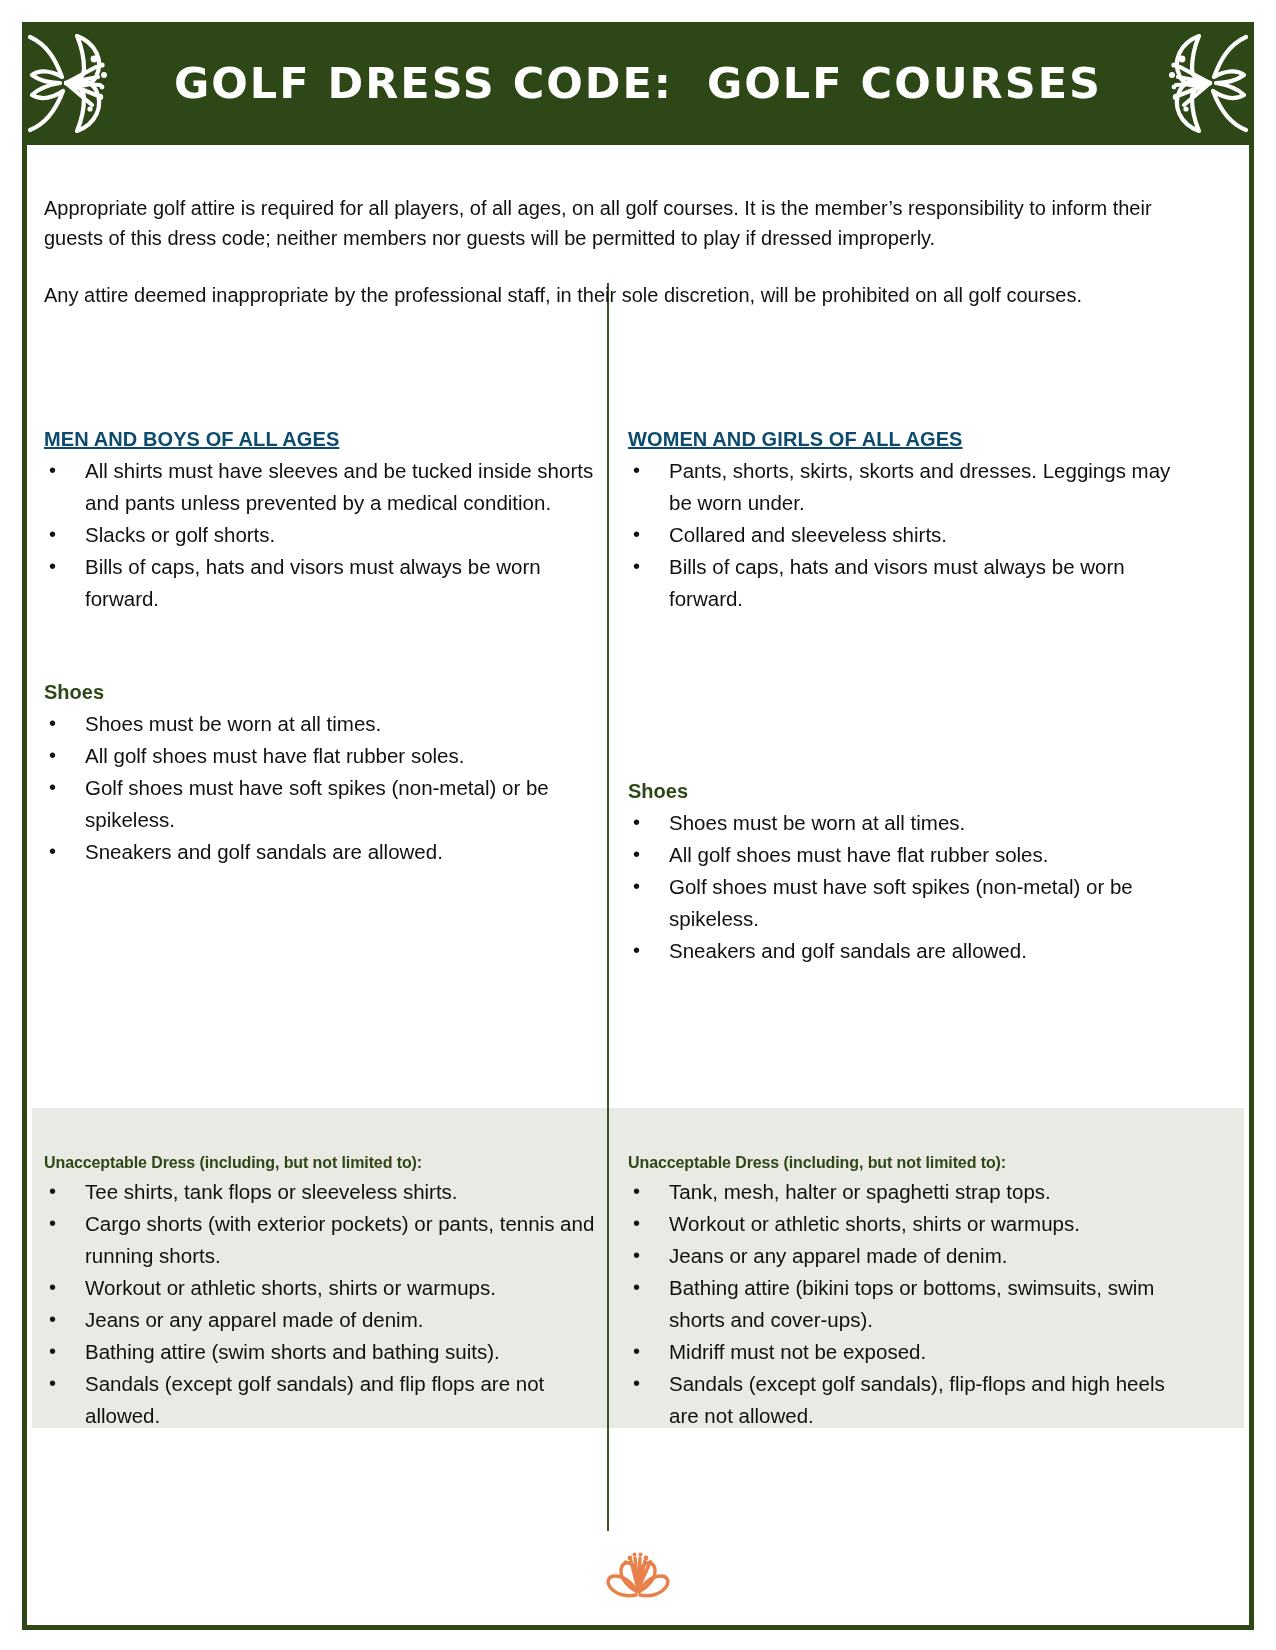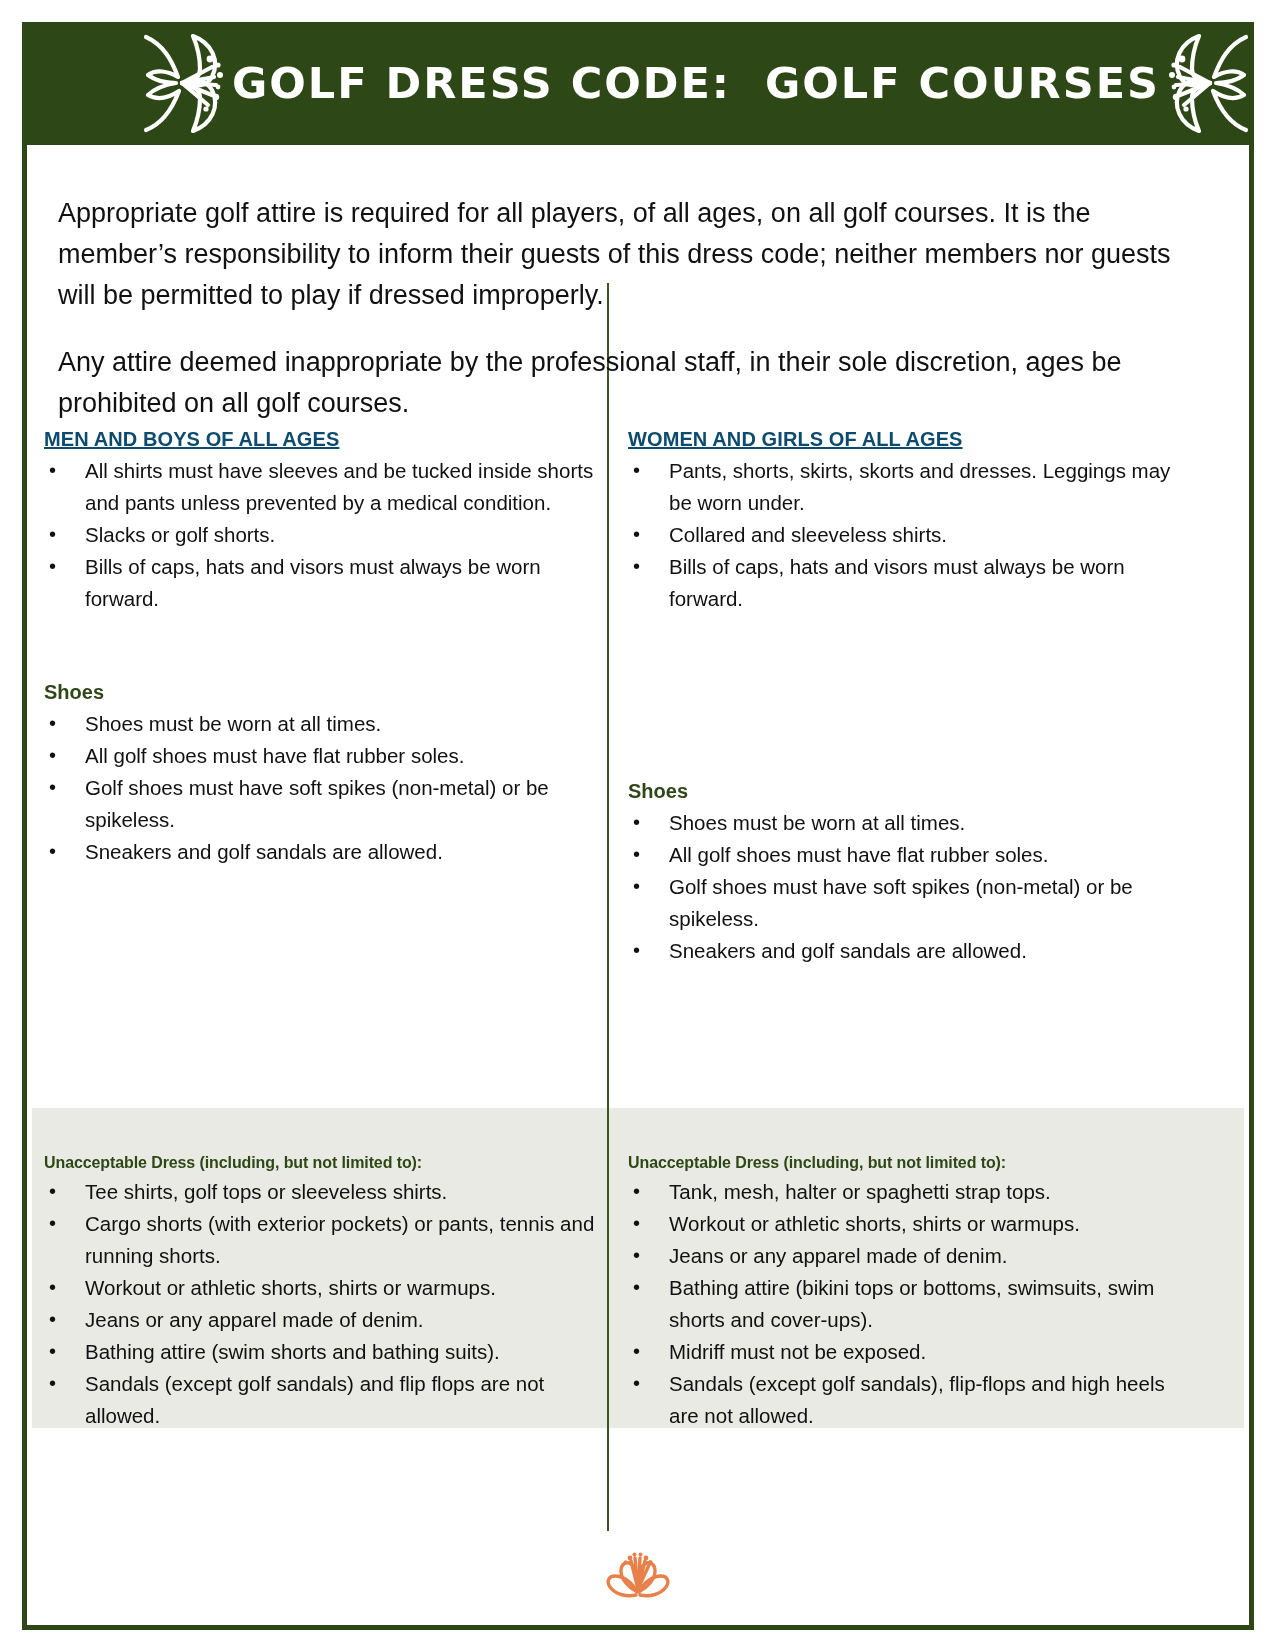--- a/index.html
+++ b/index.html
@@ -31,21 +31,21 @@
   
   .header-band {
     position: absolute;
     left: 22px;
     top: 22px;
     width: 1232px;
     height: 123px;
     background: #2E4716;
     display: flex;
     align-items: center;
-    justify-content: flex-end;
+    justify-content: space-between;
     box-sizing: border-box;
   }
   .header-title {
     color: #ffffff;
     font-family: "DejaVu Sans", sans-serif;
     font-weight: bold;
     font-size: 43px;
     letter-spacing: 2.0px;
     white-space: pre;
     line-height: 1;
@@ -67,24 +67,23 @@
     top: 145px;
     width: 1222px;
     height: 1480px;
     box-sizing: border-box;
   }
   .intro {
     position: absolute;
     left: 17px;
     top: 48px;
     width: 1148px;
-    font-size: 27px;
+    font-size: 20px;
     line-height: 1.52;
     color: #111111;
-    margin-left: 14px;
   }
   .intro p { margin: 0 0 26px 0; }
   .intro p:last-child { margin-bottom: 0; }
 
   
   .shade {
     position: absolute;
     left: 5px;
     top: 963px;
     width: 1212px;
@@ -235,21 +234,21 @@
     </span>
   </div>
 
   <div class="content">
 
     <div class="shade"></div>
     <div class="divider"></div>
 
     <div class="intro">
       <p>Appropriate golf attire is required for all players, of all ages, on all golf courses. It is the member’s responsibility to inform their guests of this dress code; neither members nor guests will be permitted to play if dressed improperly.</p>
-      <p>Any attire deemed inappropriate by the professional staff, in their sole discretion, ages be prohibited on all golf courses.</p>
+      <p>Any attire deemed inappropriate by the professional staff, in their sole discretion, will be prohibited on all golf courses.</p>
     </div>
 
     <div class="columns">
 
       <div class="col left">
         <div class="sec-head">MEN AND BOYS OF ALL AGES</div>
         <ul class="bl">
           <li>All shirts must have sleeves and be tucked inside shorts and pants unless prevented by a medical condition.</li>
           <li>Slacks or golf shorts.</li>
           <li>Bills of caps, hats and visors must always be worn forward.</li>
@@ -277,21 +276,21 @@
           <li>Shoes must be worn at all times.</li>
           <li>All golf shoes must have flat rubber soles.</li>
           <li>Golf shoes must have soft spikes (non-metal) or be spikeless.</li>
           <li>Sneakers and golf sandals are allowed.</li>
         </ul>
       </div>
 
       <div class="unaccept-block left">
         <div class="unaccept-head">Unacceptable Dress (including, but not limited to):</div>
         <ul class="bl">
-          <li>Tee shirts, golf tops or sleeveless shirts.</li>
+          <li>Tee shirts, tank flops or sleeveless shirts.</li>
           <li>Cargo shorts (with exterior pockets) or pants, tennis and running shorts.</li>
           <li>Workout or athletic shorts, shirts or warmups.</li>
           <li>Jeans or any apparel made of denim.</li>
           <li>Bathing attire (swim shorts and bathing suits).</li>
           <li>Sandals (except golf sandals) and flip flops are not allowed.</li>
         </ul>
       </div>
 
       <div class="unaccept-block right">
         <div class="unaccept-head">Unacceptable Dress (including, but not limited to):</div>

